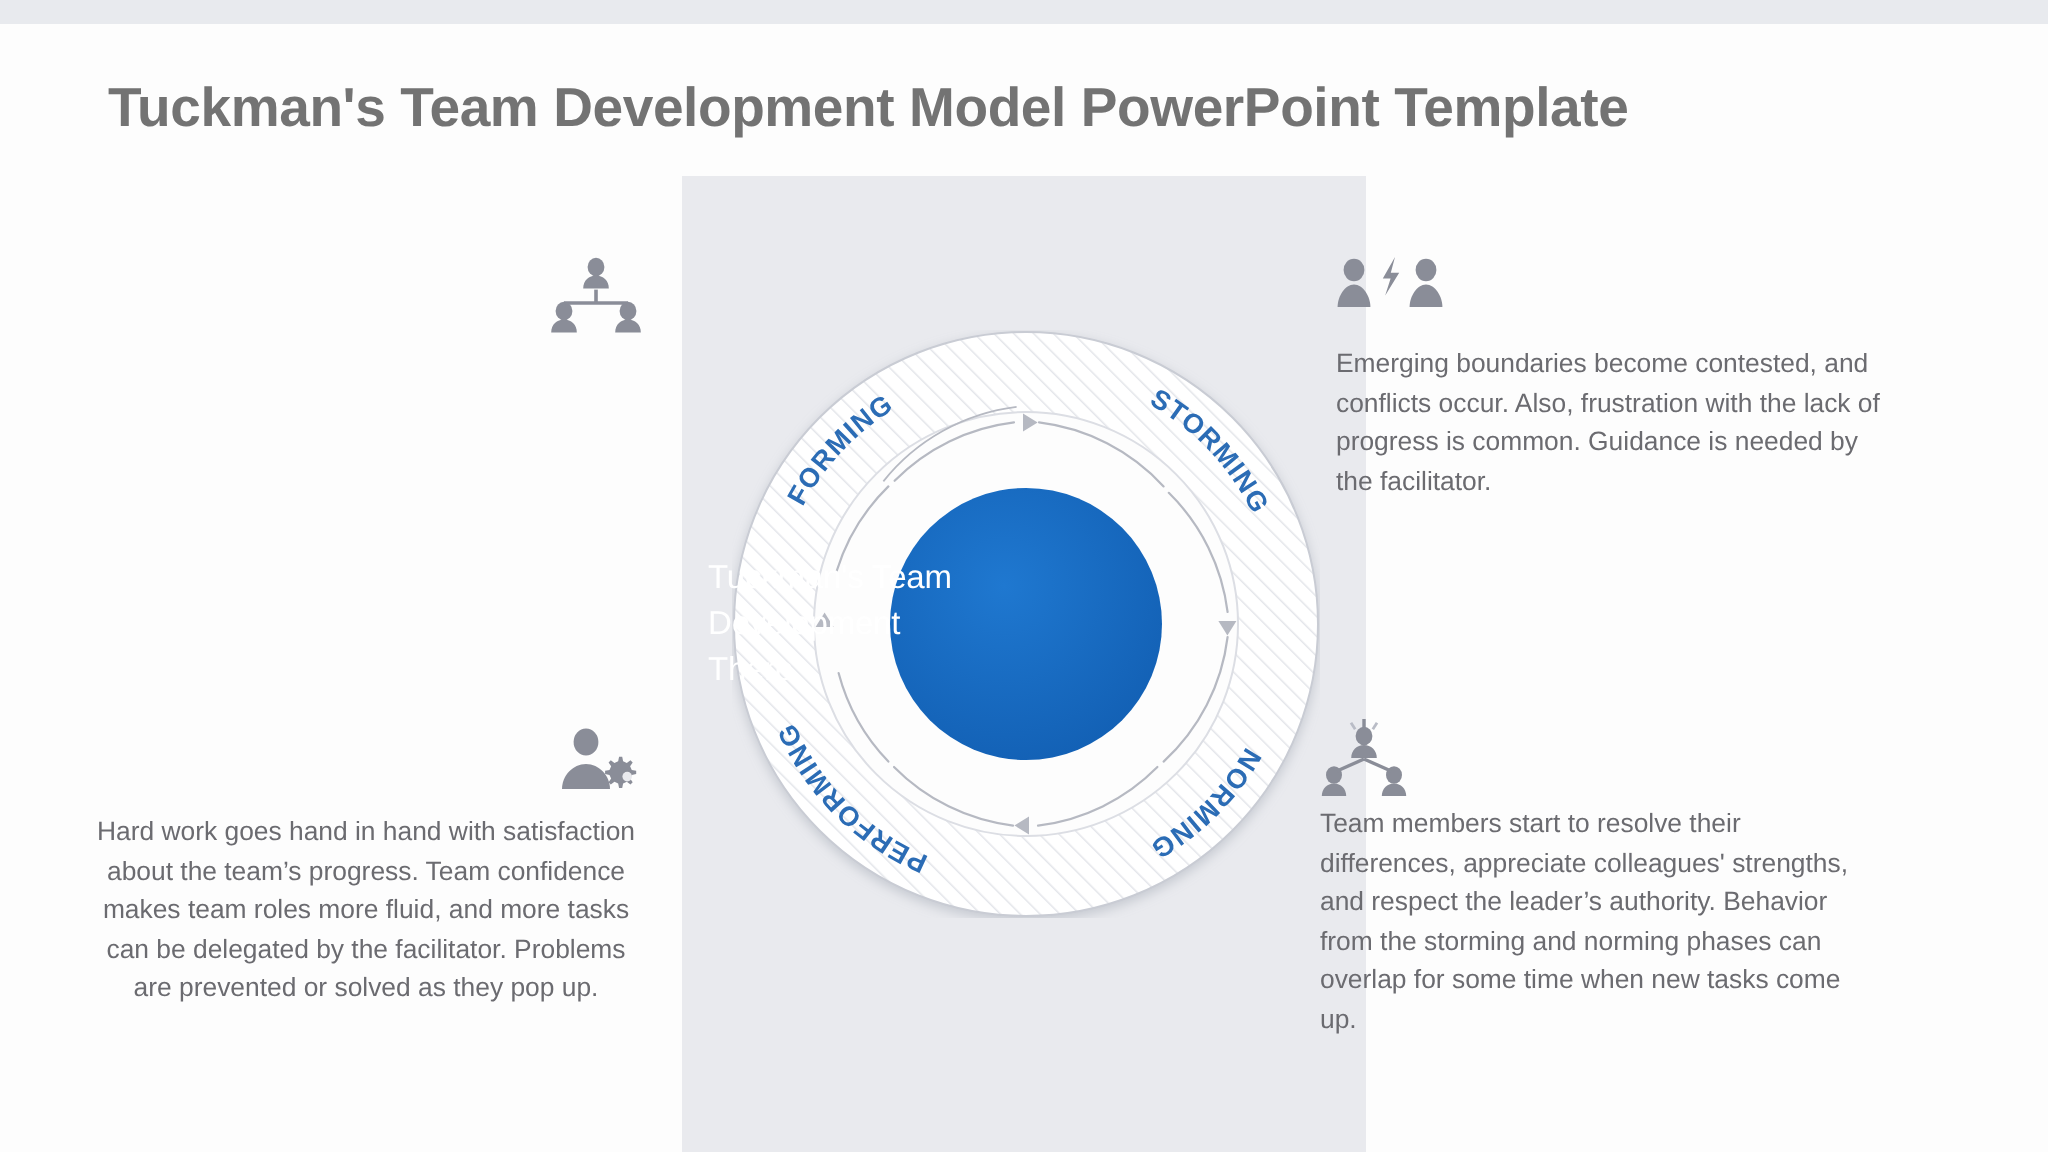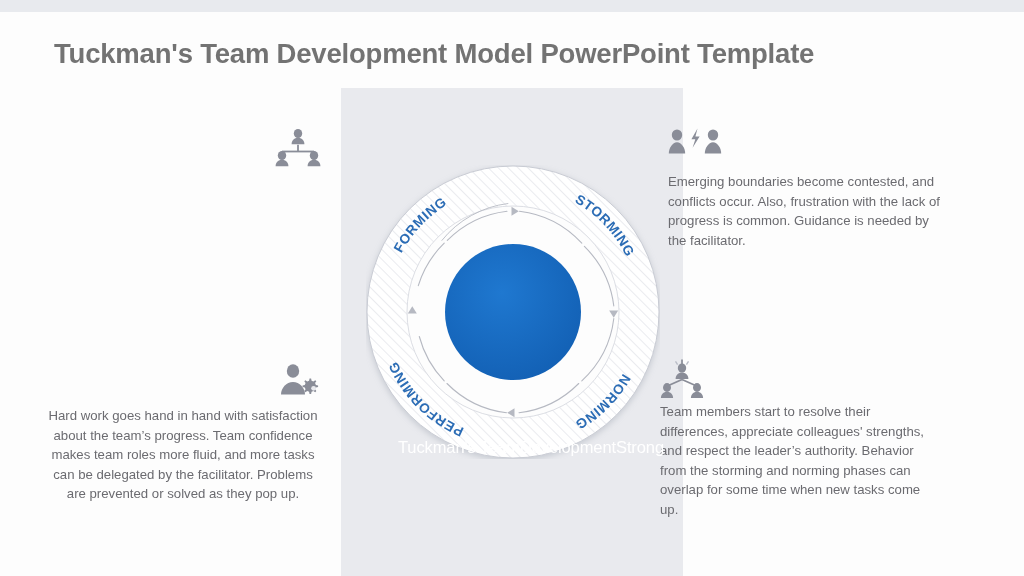--- a/index.html
+++ b/index.html
@@ -69,27 +69,27 @@
     position: absolute;
     left: 366px;
     top: 165px;
     width: 294px;
     height: 294px;
   }
   .diagram svg { display: block; }
 
   .center-label {
     position: absolute;
-    left: 384px;
+    left: 354px;
     top: 165px;
     width: 294px;
     height: 294px;
     display: flex;
-    flex-direction: row;
-    align-items: flex-end;
+    flex-direction: column;
+    align-items: flex-start;
     justify-content: center;
     pointer-events: none;
   }
   .center-label span {
     display: block;
     color: #ffffff;
     font-size: 16.5px;
     line-height: 23px;
     text-align: center;
     letter-spacing: -0.1px;
@@ -241,14 +241,14 @@
       <text>
         <textPath href="#arcPerforming" startOffset="50%" text-anchor="middle" id="tp-performing">PERFORMING</textPath>
       </text>
     </g>
   </svg>
 </div>
 
 <div class="center-label">
   <span>Tuckman's Team</span>
   <span>Development</span>
-  <span>Strong</span>
+  <span>There</span>
 </div>
 
 </body></html>

